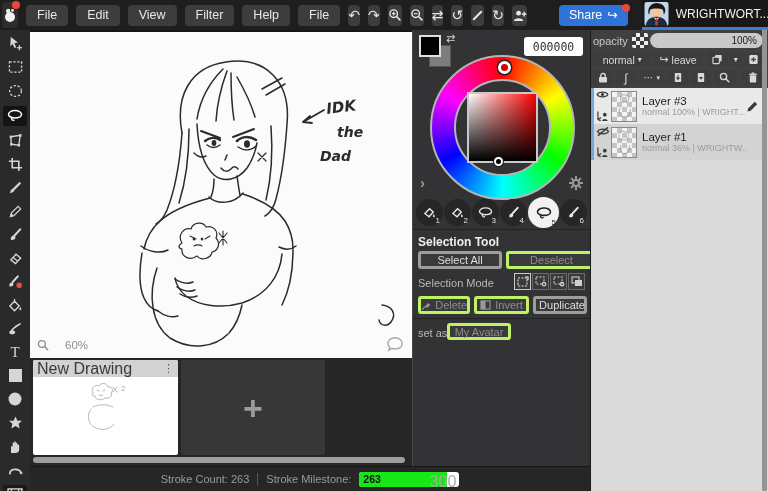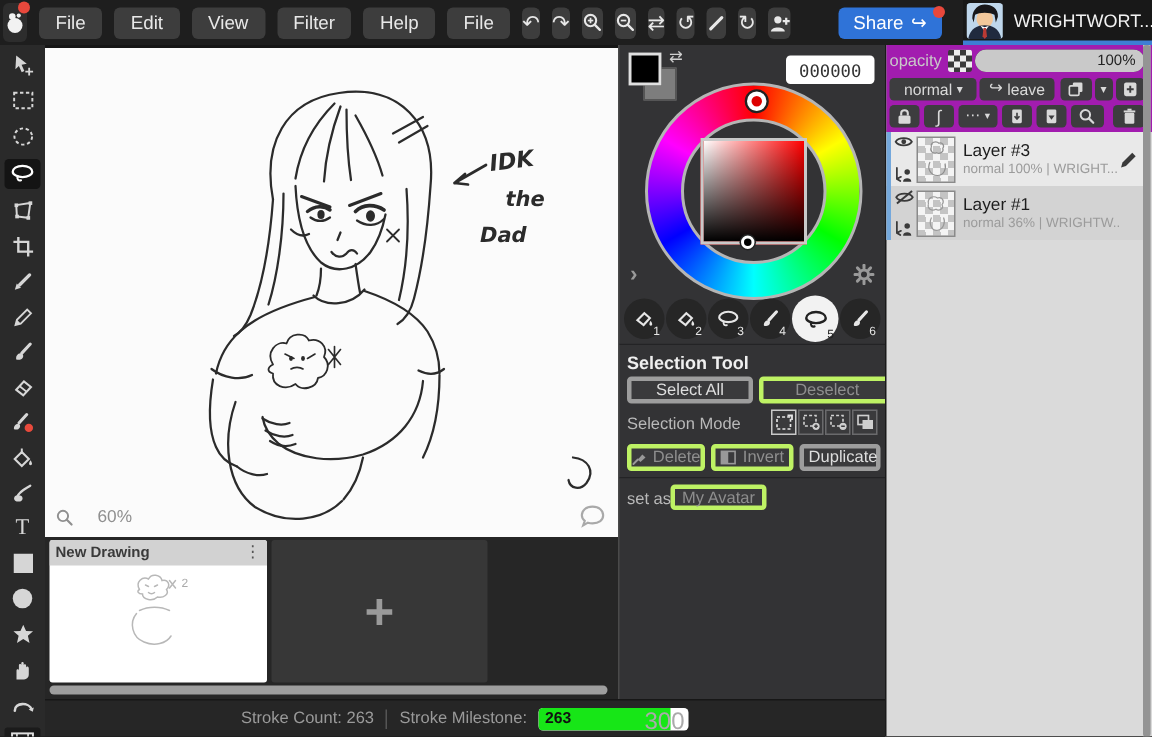--- a/index.html
+++ b/index.html
@@ -40,21 +40,21 @@
   .zoom-indicator { position:absolute; left:7px; bottom:7px; display:flex; align-items:center; gap:16px;
     color:#8f8f8f; font-size:11.5px; }
   .bubble-icon { position:absolute; right:8px; bottom:6px; }
 
   
   .thumbs { position:absolute; left:30px; top:358px; width:382px; height:108px; background:#262626; }
   .drawing-card { position:absolute; left:3px; top:2px; width:145px; height:95px; background:#fff;
     border-radius:2px; overflow:hidden; cursor:pointer; }
   .card-header { height:17px; background:#d2d2d2; display:flex; align-items:center; justify-content:space-between;
     padding:0 4px; }
-  .card-title { font-size:10px; font-weight:bold; color:#3a3a3a; }
+  .card-title { font-size:16px; font-weight:normal; color:#3a3a3a; }
   .kebab { color:#555; font-size:11px; cursor:pointer; }
   .add-card { position:absolute; left:151px; top:2px; width:144px; height:95px; background:#373737; border-radius:2px;
     display:flex; align-items:center; justify-content:center; cursor:pointer; }
   .plus-glyph { color:#9a9a9a; font-size:34px; font-weight:bold; line-height:1; }
   .strip-scrollbar { position:absolute; left:3px; bottom:3px; width:372px; height:6px; background:#9e9e9e;
     border-radius:3px; cursor:pointer; }
 
   
   .statusbar { position:absolute; left:30px; top:466px; width:560px; height:25px; background:#262626;
     border-top:1px solid #171717; display:flex; align-items:center; justify-content:center; gap:8px; }
@@ -110,21 +110,21 @@
   .mode-btn.hl { border-color:#c9c9c9; }
   .sel-delete { position:absolute; left:5px; top:266px; width:52px; height:18px; }
   .sel-invert { position:absolute; left:61px; top:266px; width:55px; height:18px; }
   .sel-duplicate { position:absolute; left:120px; top:266px; width:54px; height:18px; }
   .setas-label { position:absolute; left:5px; top:297px; color:#b9b9b9; font-size:11px; }
   .myavatar-btn { position:absolute; left:34px; top:293px; width:64px; height:17px; }
 
   
   .layers-panel { position:absolute; left:590px; top:30px; width:178px; height:461px; background:#dadada;
     border-left:1px solid #1a1a1a; }
-  .layers-head { position:absolute; left:0; top:0; width:178px; height:58px; background:#a21caf; }
+  .layers-head { position:absolute; left:0; top:0; width:178px; height:58px; background:#404040; }
   .lrow { position:absolute; left:2px; width:170px; display:flex; align-items:center; gap:2px; }
   .opacity-label { color:#c9c9c9; font-size:11px; margin-right:2px; }
   .checker-btn { width:16px; height:15px; border:none; border-radius:2px; cursor:pointer;
     background:repeating-conic-gradient(#ededed 0% 25%,#3a3a3a 0% 50%) 0 0/8px 8px; }
   .opacity-slider { position:relative; flex:1; height:15px; background:#6a6a6a; border-radius:8px; overflow:hidden; cursor:pointer; }
   .opacity-fill { position:absolute; left:0; top:0; height:100%; background:#c9c9c9; border-radius:8px;
     display:flex; align-items:center; justify-content:flex-end; }
   .opacity-val { color:#222; font-size:10px; padding-right:6px; }
   .hbtn { height:15px; background:#3d3d3f; border:none; border-radius:3px; color:#d9d9d9; font-size:10.5px;
     font-family:inherit; display:flex; align-items:center; justify-content:center; gap:3px; cursor:pointer; padding:0 4px; }

